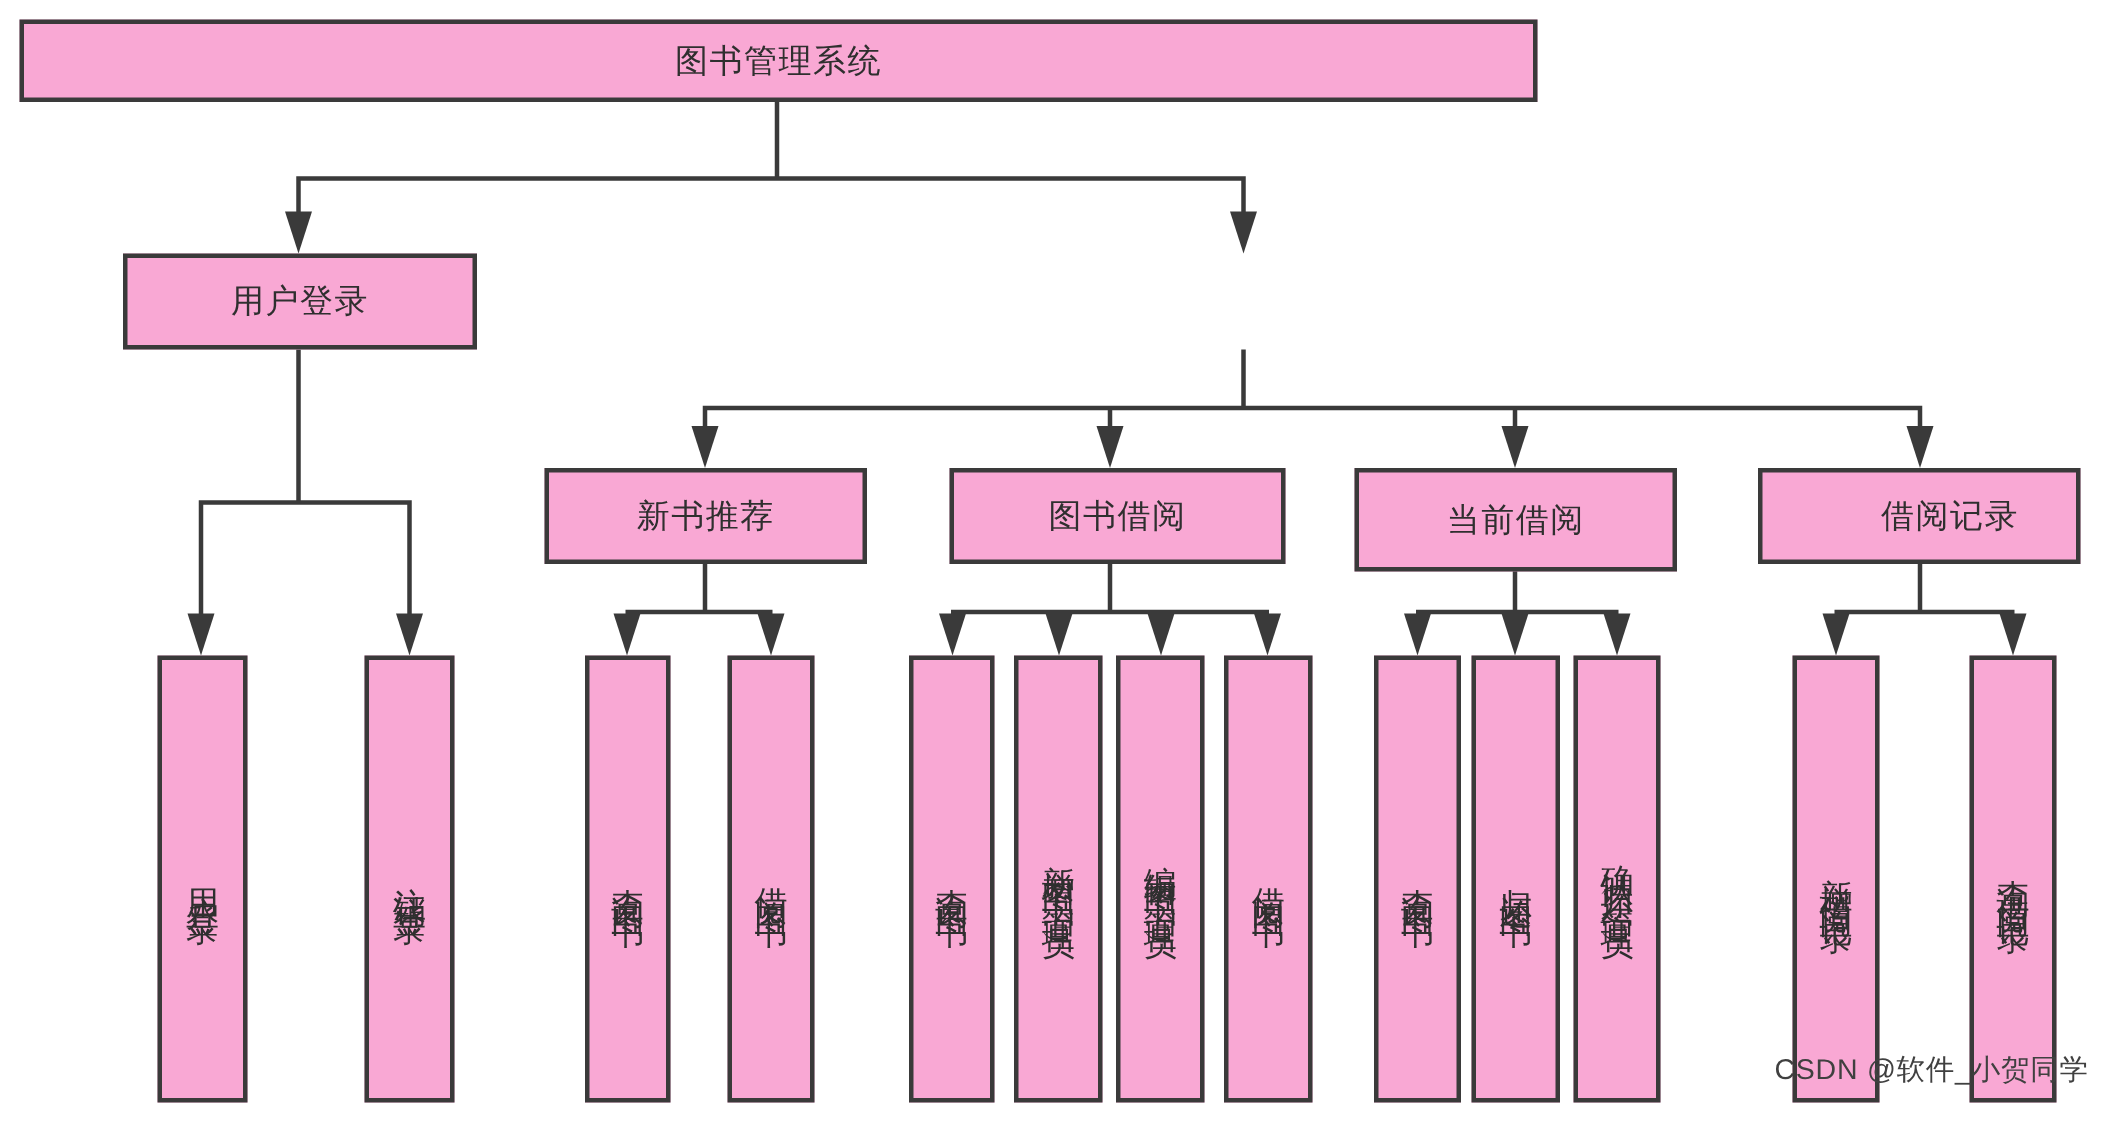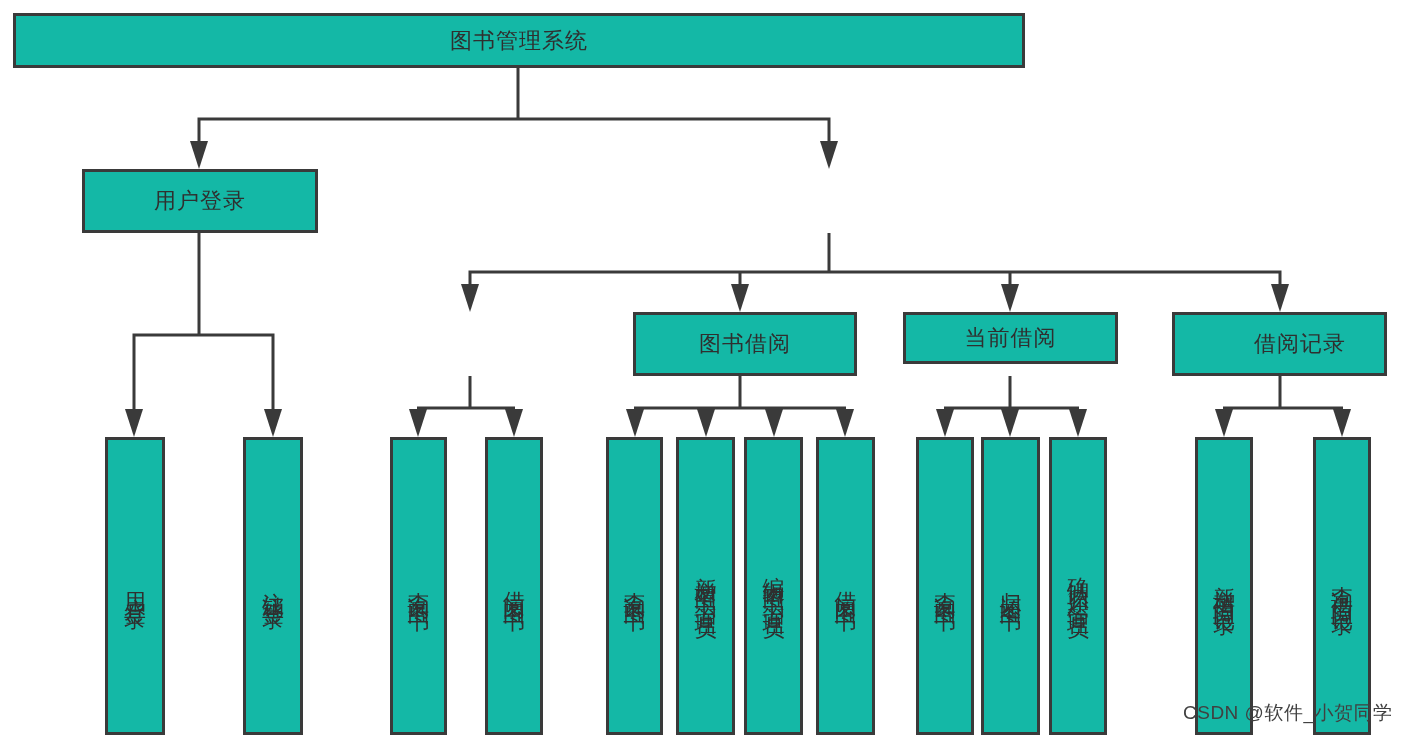--- a/index.html
+++ b/index.html
@@ -5,21 +5,21 @@
   html,body{margin:0;padding:0;}
   body{
     width:1405px;height:747px;position:relative;overflow:hidden;
     background:#ffffff;
     font-family:"Liberation Sans","DejaVu Sans",sans-serif;
     color:#2f2f2f;
   }
   .stage{position:absolute;left:0;top:0;width:1405px;height:747px;}
   svg.edges{position:absolute;left:0;top:0;z-index:1;}
   .node{
-    position:absolute;box-sizing:border-box;background:#14b8a6;
+    position:absolute;box-sizing:border-box;background:#f9a8d4;
     border:3px solid #3a3a3a;display:flex;align-items:center;justify-content:center;
     z-index:2;
   }
   .hbox{font-size:22px;letter-spacing:1px;}
   .hbox span{white-space:nowrap;}
   .vbox{top:437px;height:298px;}
   .vbox span{
     writing-mode:vertical-rl;
     font-size:22px;letter-spacing:6px;line-height:1;
     white-space:nowrap;
@@ -82,24 +82,27 @@
   </svg>
 
   <div class="node hbox" style="left:13px;top:13px;width:1012px;height:55px;">
     <span>图书管理系统</span>
   </div>
 
   <div class="node hbox" style="left:82px;top:169px;width:236px;height:64px;">
     <span>用户登录</span>
   </div>
 
+  <div class="node hbox" style="left:363px;top:312px;width:215px;height:64px;">
+    <span>新书推荐</span>
+  </div>
   <div class="node hbox" style="left:633px;top:312px;width:224px;height:64px;">
     <span>图书借阅</span>
   </div>
-  <div class="node hbox" style="left:903px;top:312px;width:215px;height:52px;">
+  <div class="node hbox" style="left:903px;top:312px;width:215px;height:69px;">
     <span>当前借阅</span>
   </div>
   <div class="node hbox" style="left:1172px;top:312px;width:215px;height:64px;padding-left:41px;">
     <span>借阅记录</span>
   </div>
 
   <div class="node vbox" style="left:105px;width:60px;">
     <span>用户登录</span>
   </div>
   <div class="node vbox" style="left:243px;width:60px;">

